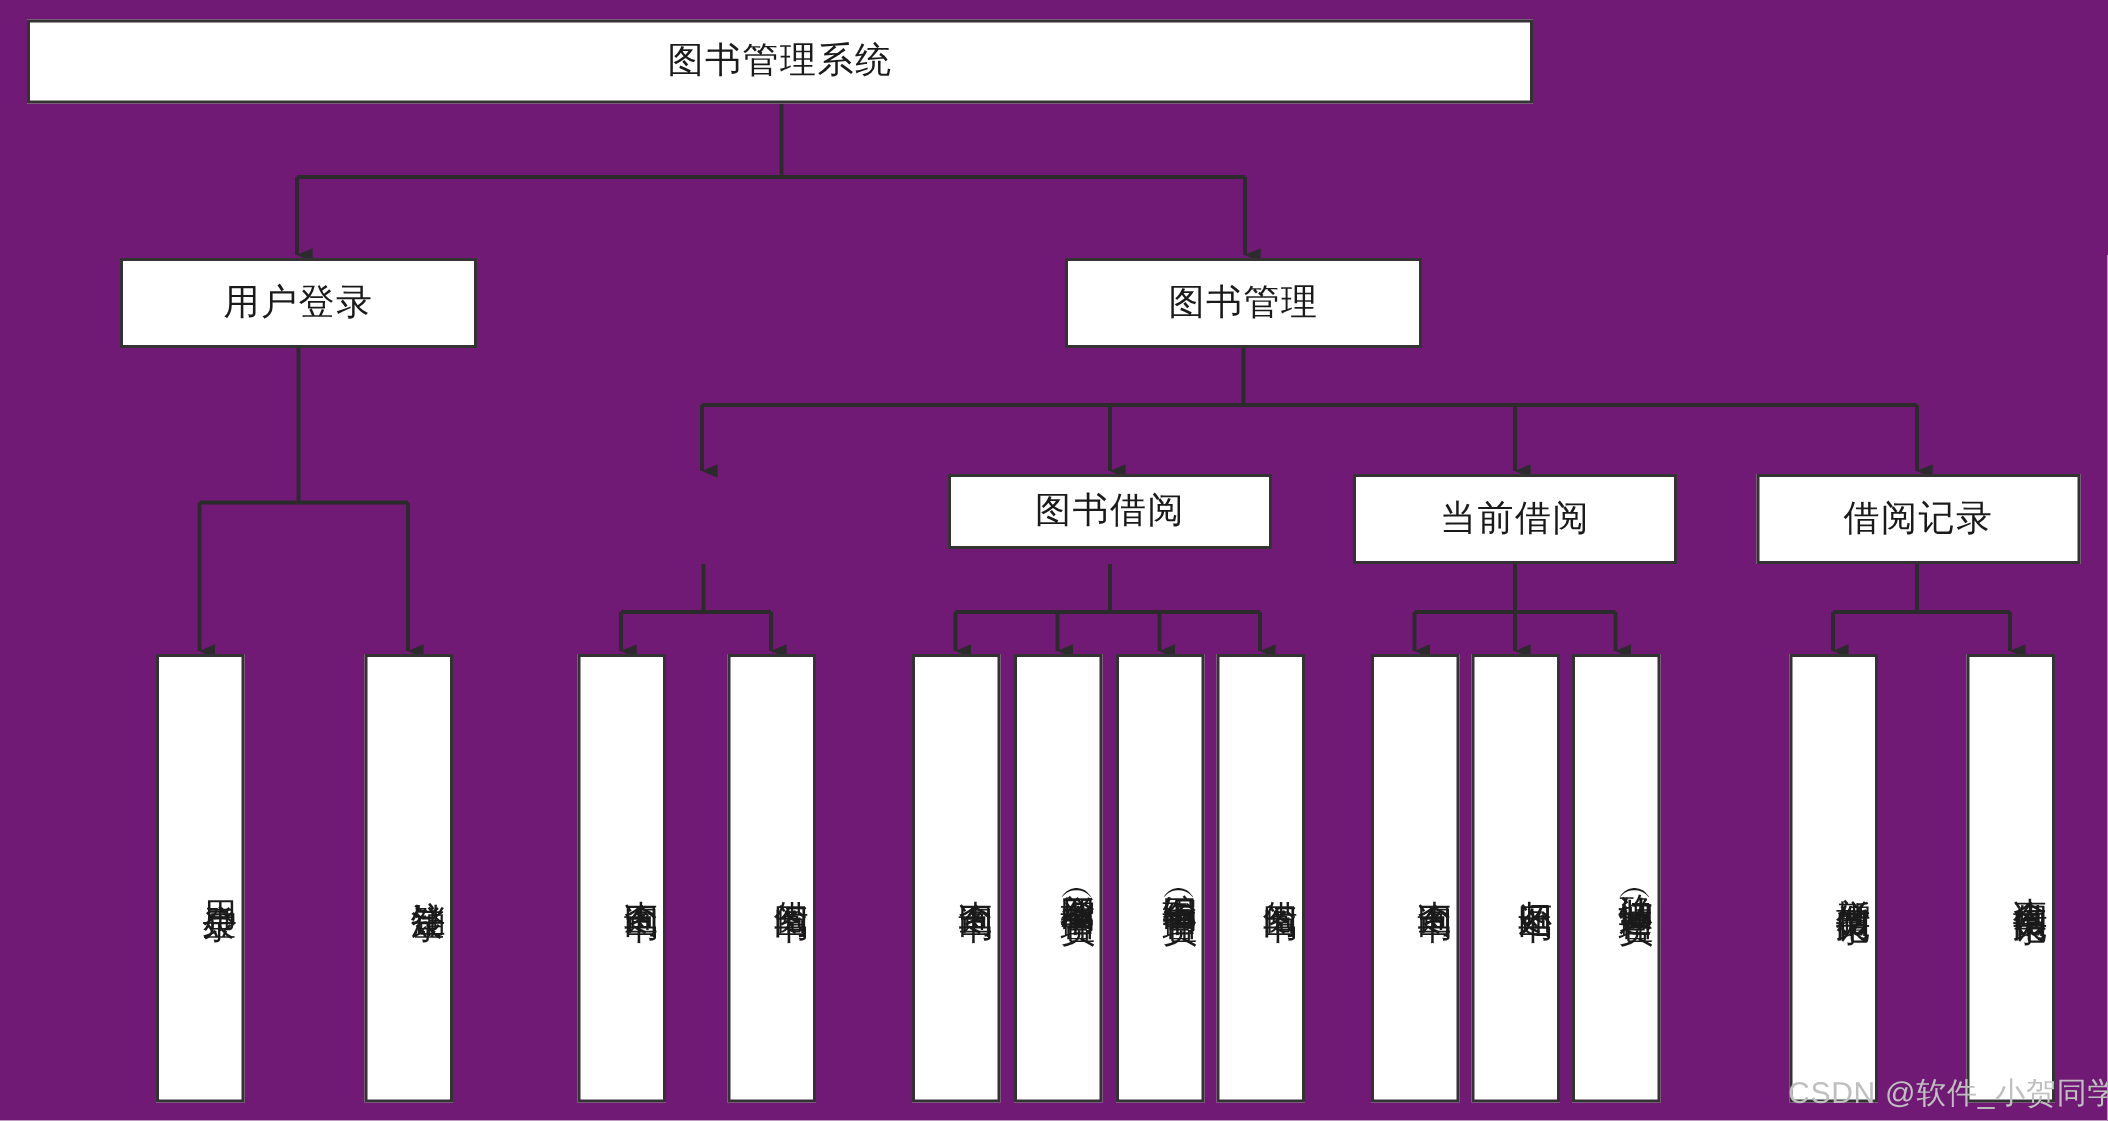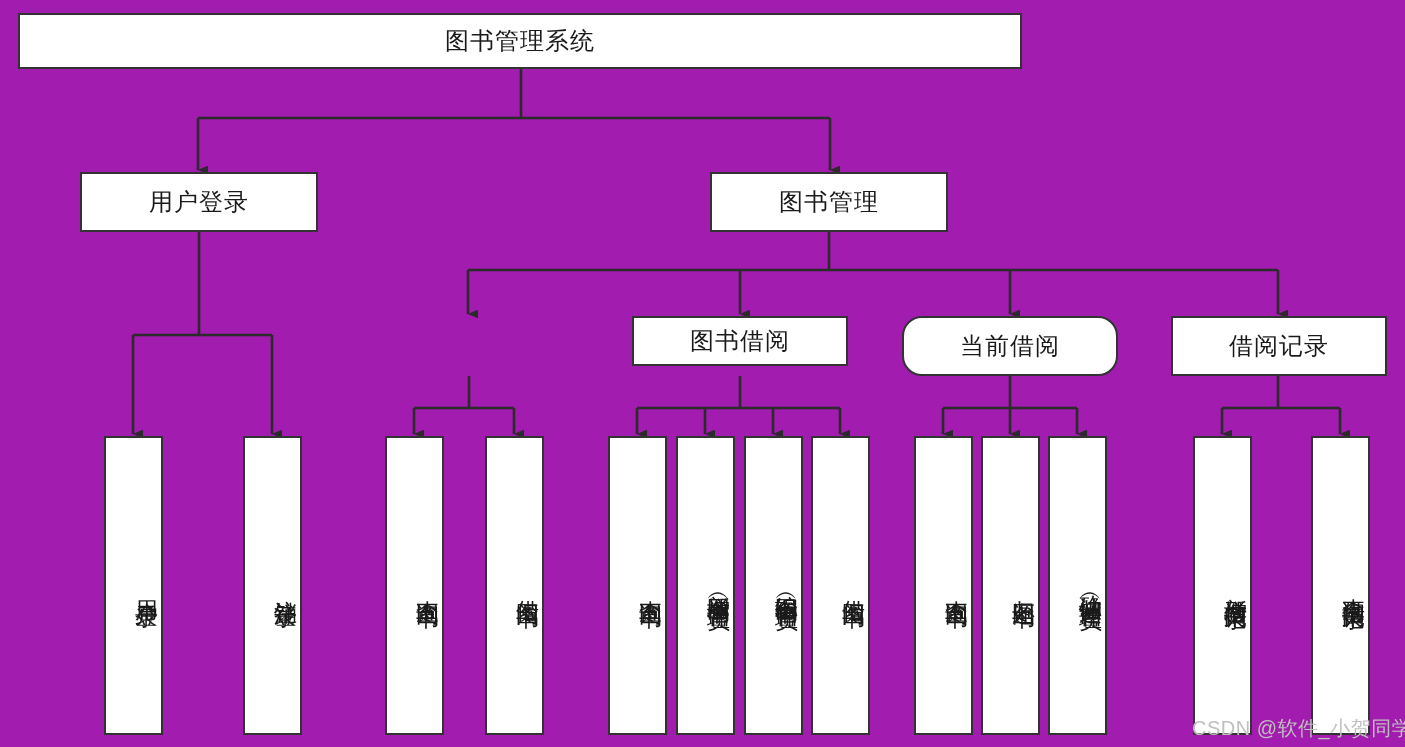--- a/index.html
+++ b/index.html
@@ -8,21 +8,21 @@
     padding: 0;
     background: #ffffff;
   }
   body {
     font-family: "Liberation Sans", "DejaVu Sans", sans-serif;
   }
   #canvas {
     position: relative;
     width: 1405px;
     height: 747px;
-    background: #a21caf;
+    background: #701a75;
     overflow: hidden;
   }
   svg.wires {
     position: absolute;
     left: 0;
     top: 0;
     width: 1405px;
     height: 747px;
     pointer-events: none;
   }
@@ -131,21 +131,21 @@
   <div class="node horiz" style="left:80px; top:172px; width:238px; height:60px;">
     <span>用户登录</span>
   </div>
   <div class="node horiz" style="left:710px; top:172px; width:238px; height:60px;font-family:Liberation Serif, serif;">
     <span>图书管理</span>
   </div>
 
   <div class="node horiz" style="left:632px; top:316px; width:216px; height:50px;">
     <span>图书借阅</span>
   </div>
-  <div class="node horiz" style="left:902px; top:316px; width:216px; height:60px;border-radius:20px;">
+  <div class="node horiz" style="left:902px; top:316px; width:216px; height:60px;">
     <span>当前借阅</span>
   </div>
   <div class="node horiz" style="left:1171px; top:316px; width:216px; height:60px;">
     <span>借阅记录</span>
   </div>
 
   <div class="node vert" style="left:104px; top:436px; width:59px; height:299px;">
     <span>用户登录</span>
   </div>
   <div class="node vert" style="left:243px; top:436px; width:59px; height:299px;">

